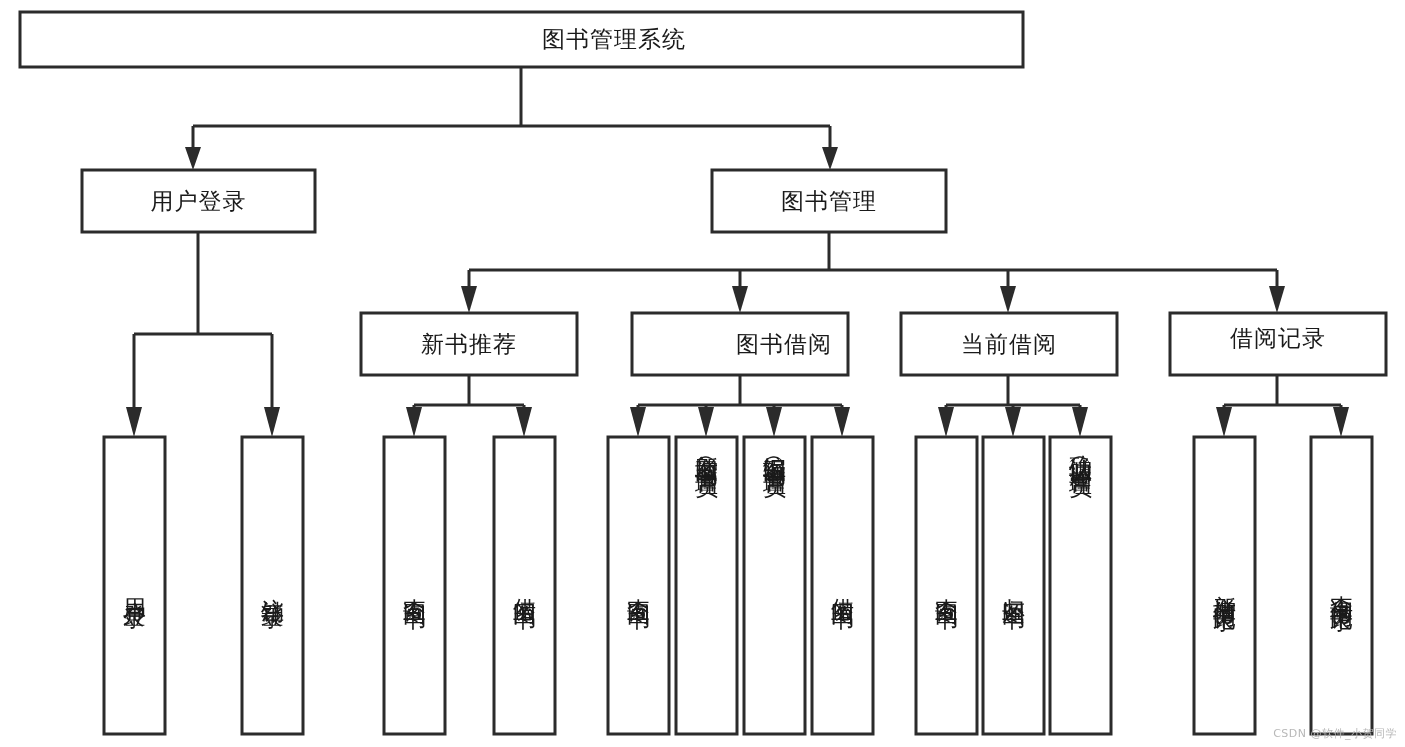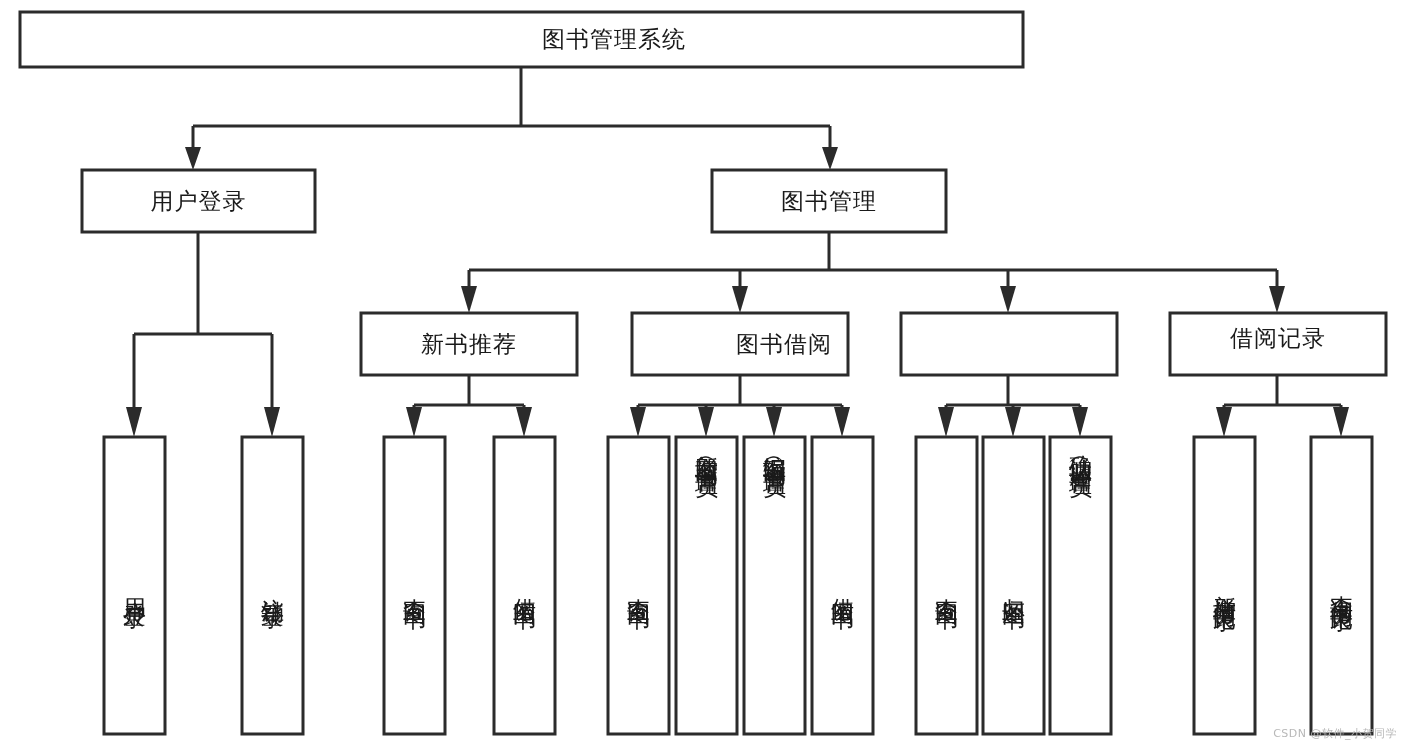--- a/index.html
+++ b/index.html
@@ -198,20 +198,23 @@
   <div class="hlabel-wrap" style="left:361px; top:313px; width:216px; height:62px;">
     <span>新书推荐</span>
   </div>
 
   <div class="hlabel-wrap" style="left:712px; top:170px; width:234px; height:62px;">
     <span>图书管理</span>
   </div>
   <div class="hlabel-wrap" style="left:632px; top:313px; width:216px; height:62px;margin-left:44px;">
     <span>图书借阅</span>
   </div>
+  <div class="hlabel-wrap" style="left:901px; top:313px; width:216px; height:62px;">
+    <span>当前借阅</span>
+  </div>
   <div class="hlabel-wrap" style="left:1170px; top:313px; width:216px; height:50px;">
     <span>借阅记录</span>
   </div>
 
   <div class="vlabel-wrap" style="left:104px; top:437px; width:61px; height:297px;">
     <span>用户登录</span>
   </div>
   <div class="vlabel-wrap" style="left:242px; top:437px; width:61px; height:297px;">
     <span>注销登录</span>
   </div>

